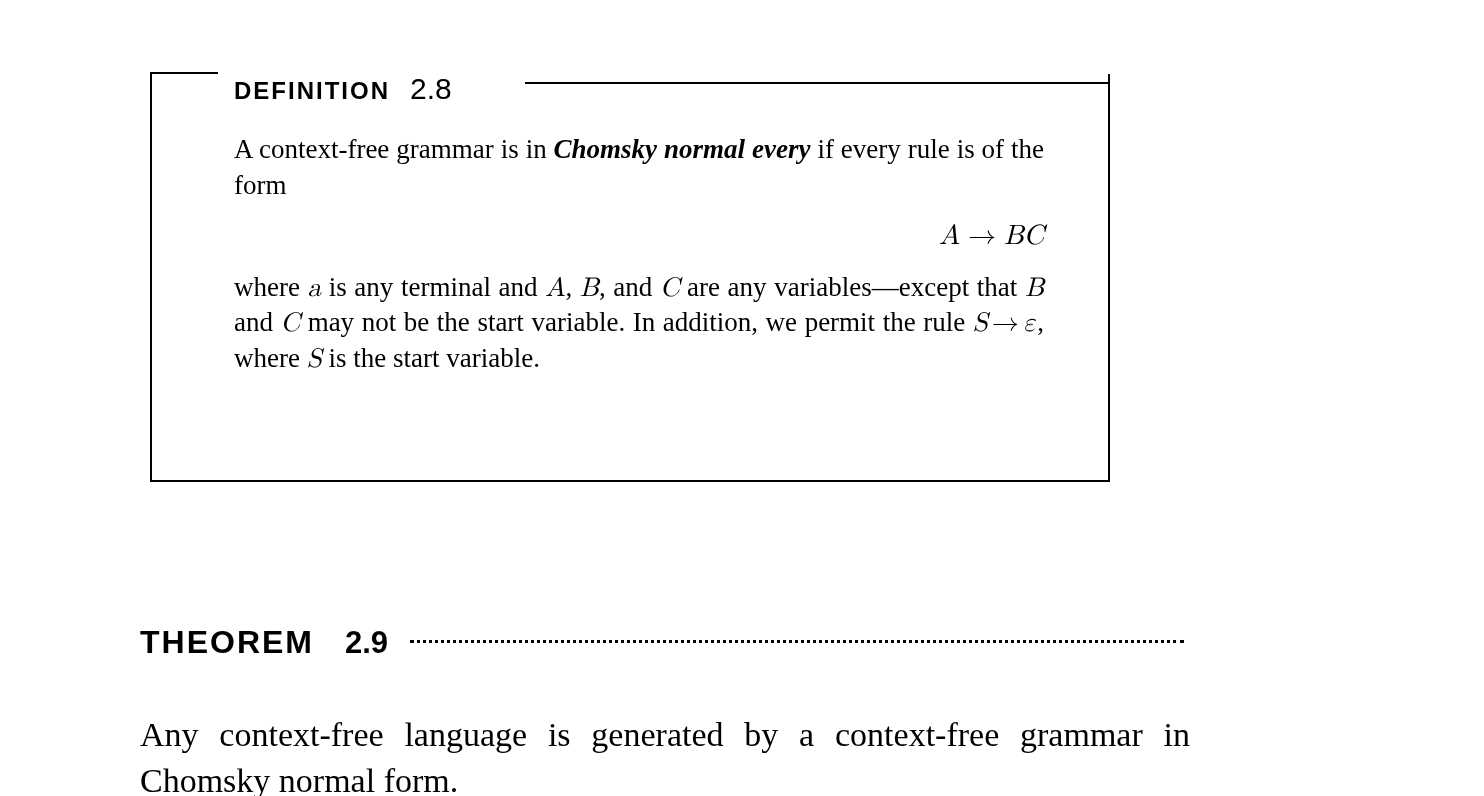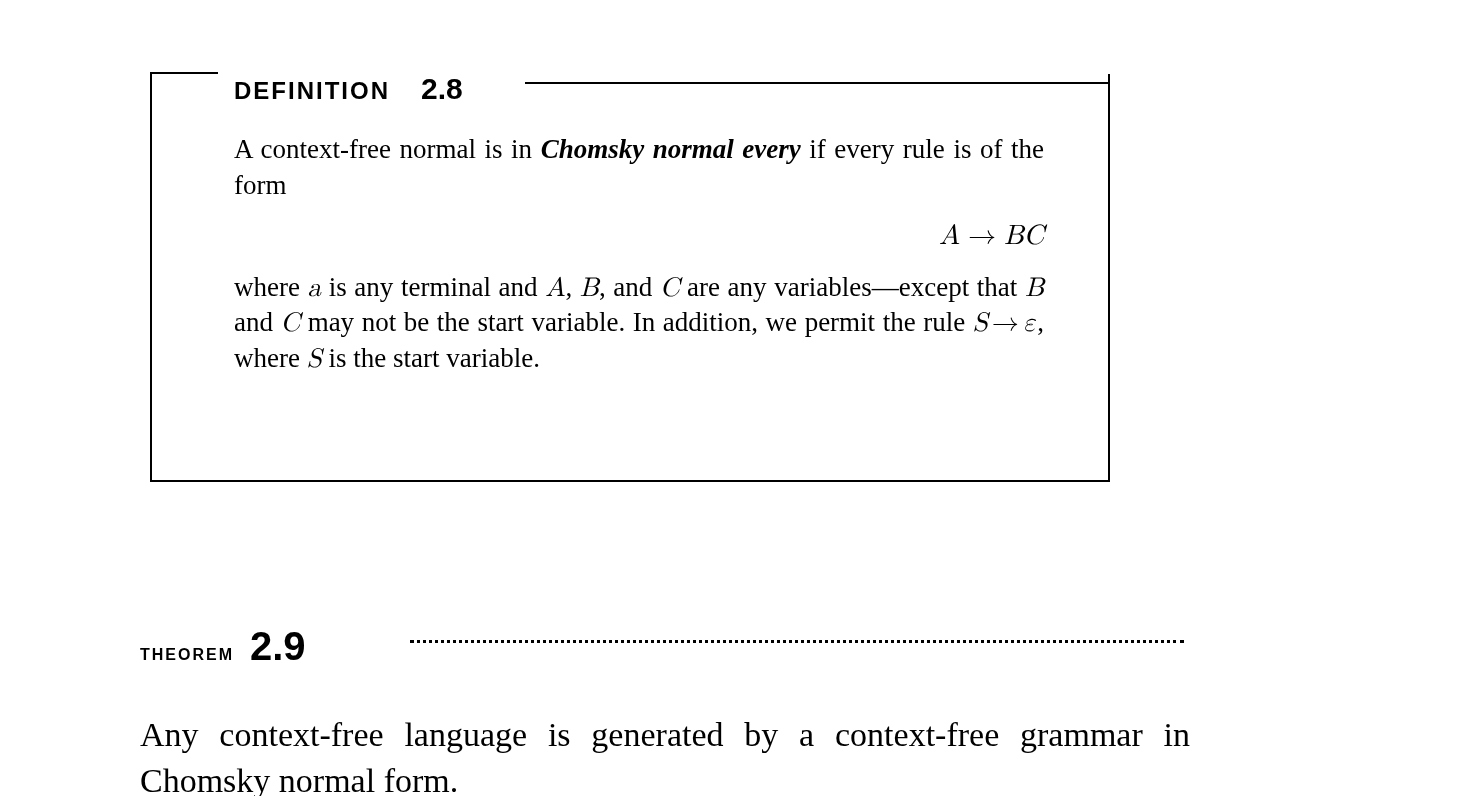--- a/index.html
+++ b/index.html
@@ -51,22 +51,22 @@
     font-family: "Gill Sans", "Gill Sans MT", "Trebuchet MS", "Helvetica Neue", Arial, sans-serif;
   }
   .def-label {
     font-size: 24px;
     letter-spacing: 2px;
     font-weight: 700;
     text-transform: uppercase;
   }
   .def-number {
     font-size: 30px;
-    font-weight: 700;
-    margin-left: 31px;
+    font-weight: 400;
+    margin-left: 20px;
   }
   .def-body {
     position: absolute;
     left: 82px;
     top: 58px;
     width: 810px;
     font-size: 27px;
     line-height: 1.32;
   }
   .def-body p {
@@ -92,29 +92,29 @@
   
   .thm-head {
     position: absolute;
     left: 140px;
     top: 624px;
     display: flex;
     align-items: baseline;
     font-family: "Gill Sans", "Gill Sans MT", "Trebuchet MS", "Helvetica Neue", Arial, sans-serif;
   }
   .thm-label {
-    font-size: 16px;
+    font-size: 32px;
     letter-spacing: 2px;
     font-weight: 700;
     text-transform: uppercase;
   }
   .thm-number {
-    font-size: 40px;
+    font-size: 31px;
     font-weight: 900;
-    margin-left: 16px;
+    margin-left: 31px;
   }
   .thm-rule {
     position: absolute;
     left: 410px;
     top: 640px;
     width: 774px;
     border-top: 3px dotted #000;
   }
   .thm-body {
     position: absolute;
@@ -136,21 +136,21 @@
     <div class="defbox-top-left"></div>
     <div class="defbox-top-right"></div>
 
     <div class="def-head">
       <span class="def-label">DEFINITION</span>
       <span class="def-number">2.8</span>
     </div>
 
     <div class="def-body">
       <p>
-        <span>A context-free normal is in </span><span class="term">Chomsky normal every</span><span> if every rule is of the form</span>
+        <span>A context-free grammar is in </span><span class="term">Chomsky normal every</span><span> if every rule is of the form</span>
       </p>
 
       <div class="math-block">
         <div>
           <span>A</span><span class="arrow">→</span><span>BC</span>
         </div>
       </div>
 
       <p>
         <span>where </span><span class="mi">a</span><span> is any terminal and </span><span class="mi">A</span><span>, </span><span class="mi">B</span><span>, and </span><span class="mi">C</span><span> are any variables—except that </span><span class="mi">B</span><span> and </span><span class="mi">C</span><span> may not be the start variable. In addition, we permit the rule </span><span class="mi">S</span><span class="arrow-inline">→</span><span class="eps">ε</span><span>, where </span><span class="mi">S</span><span> is the start variable.</span>

